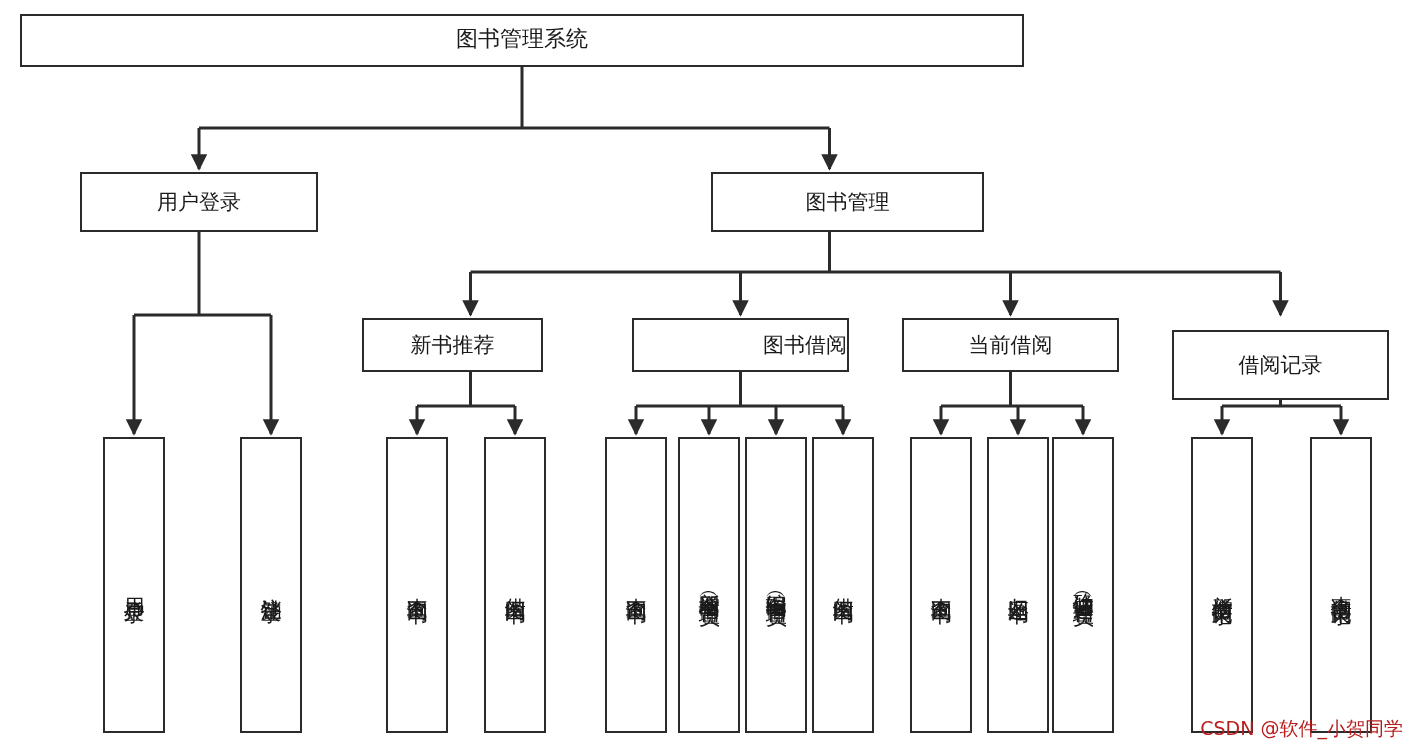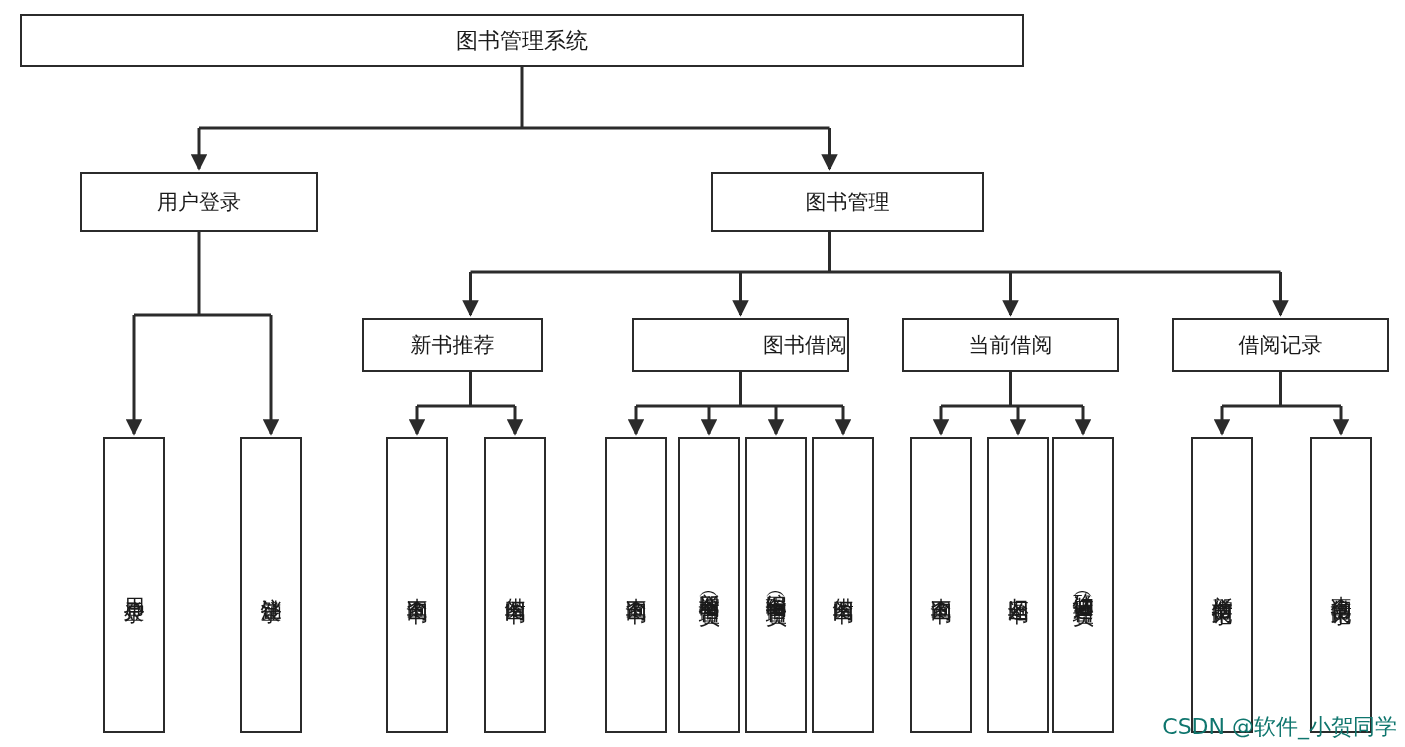--- a/index.html
+++ b/index.html
@@ -53,24 +53,24 @@
   }
   .leaf .node-label {
     writing-mode: vertical-rl;
     text-orientation: upright;
     -webkit-writing-mode: vertical-rl;
     line-height: 1.06;
     letter-spacing: 2px;
   }
   .watermark {
     position: absolute;
-    right: 8px;
+    right: 2px;
     bottom: 5px;
-    font-size: 22px;
-    color: #0f766e;
+    font-size: 19px;
+    color: #b91c1c;
     z-index: 3;
     white-space: nowrap;
     font-family: "DejaVu Sans", "Liberation Sans", sans-serif;
   }
 </style>
 </head>
 <body>
 
 <div id="canvas">
 
@@ -111,39 +111,39 @@
         <path d="M 1018 406 L 1018 434" marker-end="url(#arrow)"></path>
         <path d="M 1083 406 L 1083 434" marker-end="url(#arrow)"></path>
         <path d="M 1280.5 372 L 1280.5 406"></path>
         <path d="M 1222 406 L 1341 406"></path>
         <path d="M 1222 406 L 1222 434" marker-end="url(#arrow)"></path>
         <path d="M 1341 406 L 1341 434" marker-end="url(#arrow)"></path>
       </g>
   </svg>
 
   <div id="nodes-layer">
-      <div class="node root" style="left: 20px; top: 14px; width: 1004px; height: 53px;">
+      <div class="node root" style="left: 20px; top: 14px; width: 1004px; height: 53px; font-family: Liberation Mono, monospace;">
         <span class="node-label">图书管理系统</span>
       </div>
       <div class="node level2" style="left: 80px; top: 172px; width: 238px; height: 60px;">
         <span class="node-label">用户登录</span>
       </div>
       <div class="node level2" style="left: 711px; top: 172px; width: 273px; height: 60px;">
         <span class="node-label">图书管理</span>
       </div>
       <div class="node level2 level3" style="left: 362px; top: 318px; width: 181px; height: 54px; font-family: Liberation Serif, serif;">
         <span class="node-label">新书推荐</span>
       </div>
       <div class="node level2 level3" style="left: 632px; top: 318px; width: 217px; height: 54px; justify-content: flex-end;">
         <span class="node-label">图书借阅</span>
       </div>
       <div class="node level2 level3" style="left: 902px; top: 318px; width: 217px; height: 54px;">
         <span class="node-label">当前借阅</span>
       </div>
-      <div class="node level2 level3" style="left: 1172px; top: 318px; width: 217px; height: 54px;">
+      <div class="node level2 level3" style="left: 1172px; top: 330px; width: 217px; height: 70px;">
         <span class="node-label">借阅记录</span>
       </div>
       <div class="node leaf" style="left: 103px; top: 437px; width: 62px; height: 296px;">
         <span class="node-label">用户登录</span>
       </div>
       <div class="node leaf" style="left: 240px; top: 437px; width: 62px; height: 296px;">
         <span class="node-label">注销登录</span>
       </div>
       <div class="node leaf" style="left: 386px; top: 437px; width: 62px; height: 296px;">
         <span class="node-label">查询图书</span>

